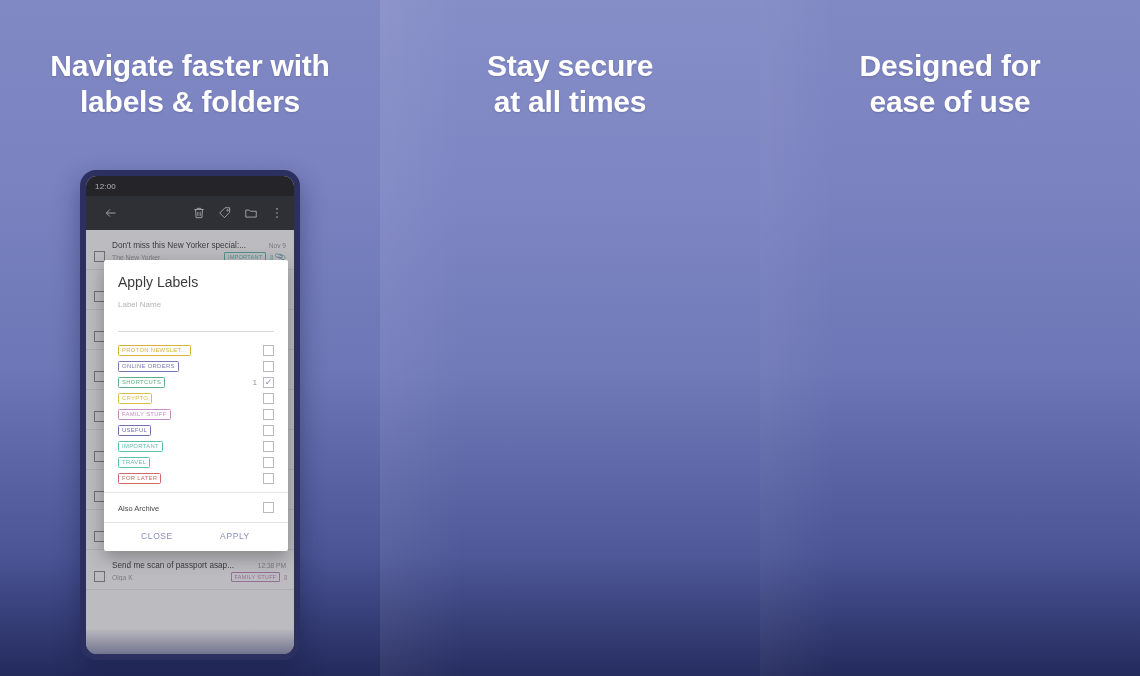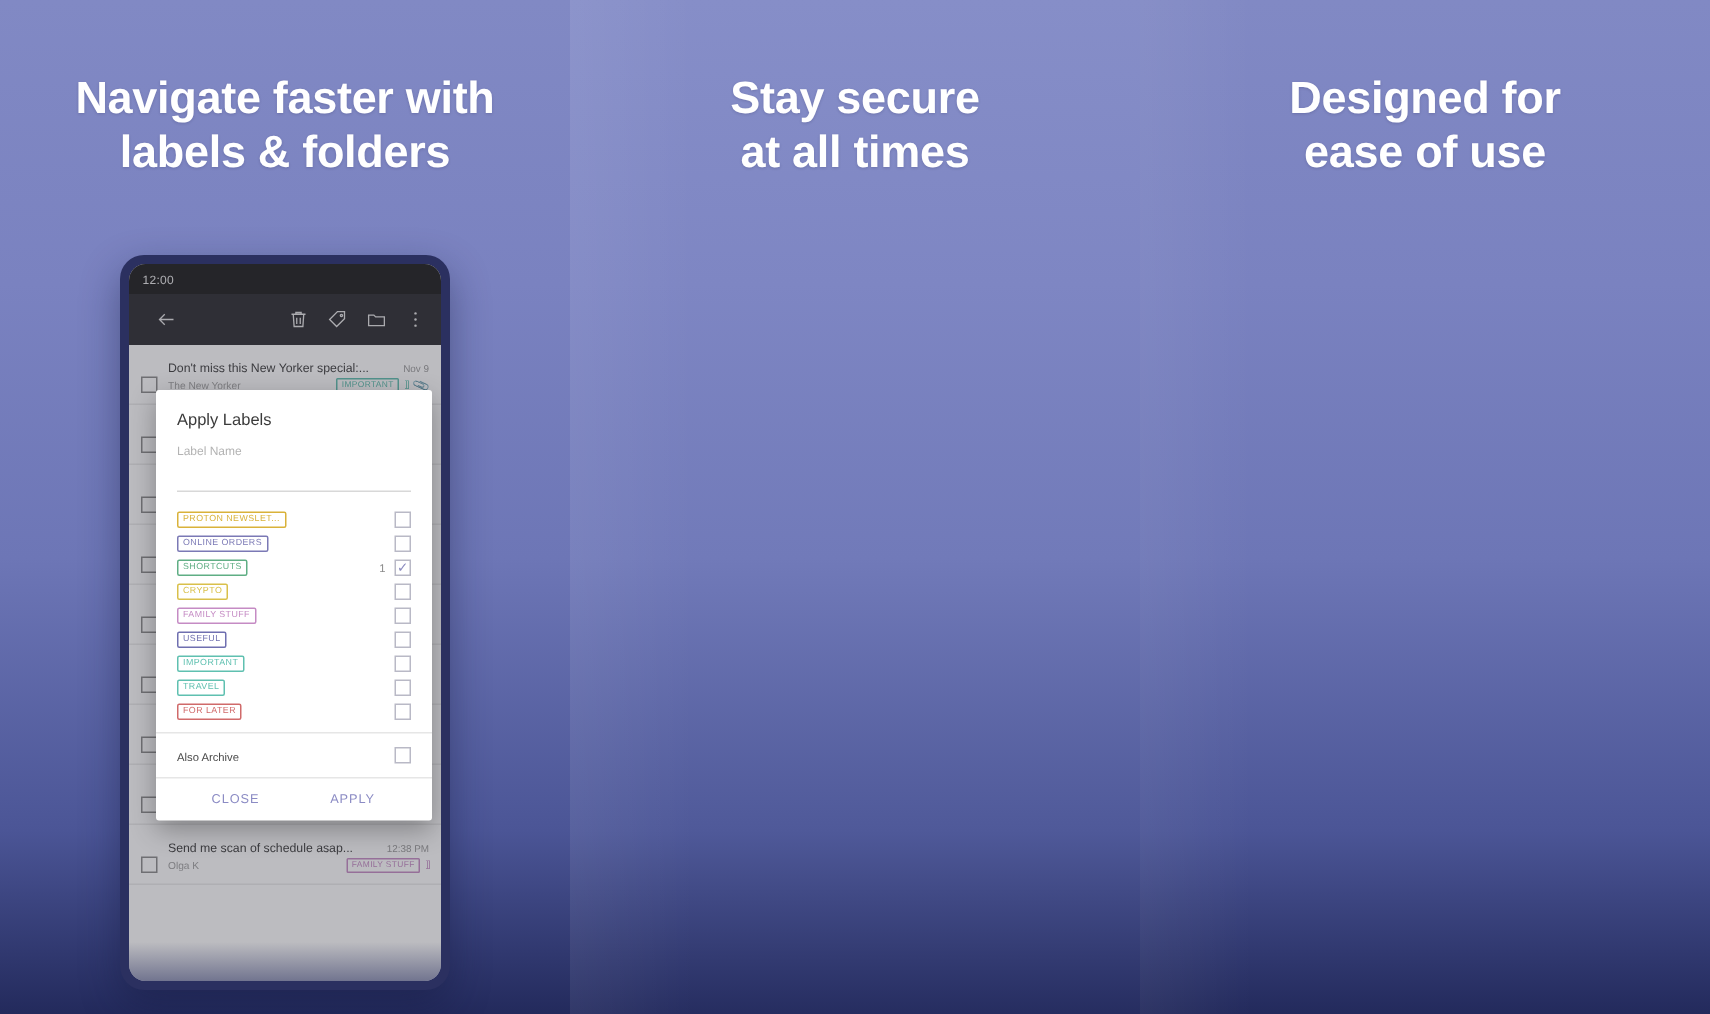--- a/index.html
+++ b/index.html
@@ -93,21 +93,21 @@
   .star { color: #f2c230; font-size: 8px; }
   .clip { color: #b6b6b6; font-size: 8px; transform: rotate(-25deg); display: inline-block; }
 
   .p1-scrim { position: absolute; inset: 0; background: rgba(60,60,70,.34); }
 
   .dialog {
     position: absolute; left: 18px; top: 84px; width: 184px;
     background: #fff; border-radius: 2px;
     box-shadow: 0 6px 18px rgba(0,0,0,.3);
   }
-  .dlg-title { font-size: 11px; color: #3b3b3b; padding: 14px 14px 10px 14px; }
+  .dlg-title { font-size: 14px; color: #3b3b3b; padding: 14px 14px 10px 14px; }
   .dlg-input {
     margin: 0 14px 8px 14px; font-size: 8px; color: #b3b3b3;
     padding-bottom: 22px; border-bottom: 1px solid #d8d8d8;
   }
   .lbl-list { padding: 2px 0 2px 0; }
   .lbl-row {
     display: flex; align-items: center; gap: 6px;
     padding: 2.5px 14px;
   }
   .lbl-chip {
@@ -299,21 +299,21 @@
                 </div>
                 <div class="mailbot">
                   <span class="sender">Tara</span>
                 </div>
               </div>
             </div>
             <div class="mailrow">
               <span class="cb"></span>
               <div class="mailmain">
                 <div class="mailtop">
-                  <span class="subj">Send me scan of schedule asap...</span>
+                  <span class="subj">Send me scan of passport asap...</span>
                   <span class="when">12:38 PM</span>
                 </div>
                 <div class="mailbot">
                   <span class="sender">Olga K</span>
                   <span class="chip" style="color: rgb(197, 139, 196);">FAMILY STUFF</span>
                   <span class="tinyflag" style="color: rgb(197, 139, 196);">] ]</span>
                 </div>
               </div>
             </div>
           </div>

